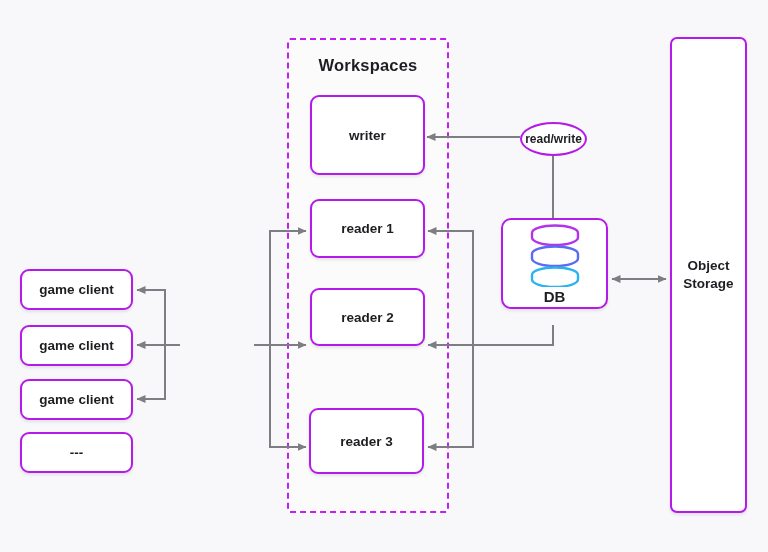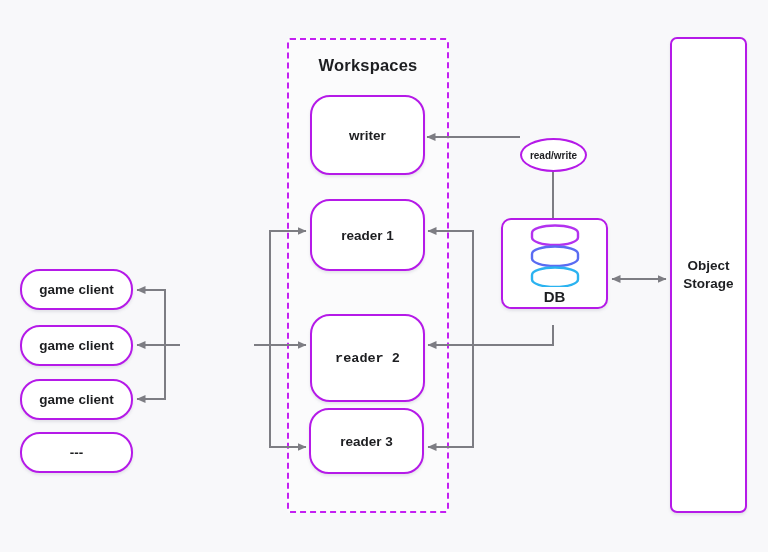--- a/index.html
+++ b/index.html
@@ -44,49 +44,49 @@
   #edges{
     position:absolute;left:0;top:0;z-index:2;
     pointer-events:none;
   }
   #edges polyline{fill:none;stroke:#7d7d83;stroke-width:2;}
   
   .node{
     position:absolute;
     background:#ffffff;
     border:2px solid #b51ae8;
-    border-radius:20px;
+    border-radius:9px;
     box-sizing:border-box;
     display:flex;align-items:center;justify-content:center;
     font-size:13.5px;font-weight:600;color:#1d1e21;
     z-index:3;
     box-shadow:0 2px 3px rgba(110,110,135,0.16);
   }
   .gc0{left:20px;top:269px;width:113px;height:41px;}
   .gc1{left:20px;top:325px;width:113px;height:41px;}
   .gc2{left:20px;top:379px;width:113px;height:41px;}
   .gc3{left:20px;top:432px;width:113px;height:41px;}
   .writer {left:310px;top:95px; width:115px;height:80px;}
-  .reader1{left:310px;top:199px;width:115px;height:72px;}
-  .reader2{left:310px;top:314px;width:115px;height:88px;font-family:Liberation Mono, monospace;}
+  .reader1{left:310px;top:199px;width:115px;height:59px;}
+  .reader2{left:310px;top:288px;width:115px;height:58px;}
   .reader3{left:309px;top:408px;width:115px;height:66px;}
   .db{
     left:501px;top:218px;width:107px;height:91px;
     flex-direction:column;border-radius:10px;
   }
   .db-label{font-size:15px;font-weight:600;margin-top:1px;}
   .object-storage{
     left:670px;top:37px;width:77px;height:476px;
     border-radius:7px;
     text-align:center;line-height:1.35;font-size:13.5px;
   }
   .read-write{
-    left:520px;top:138px;width:67px;height:34px;
+    left:520px;top:122px;width:67px;height:34px;
     border-radius:50%;
-    font-size:10px;font-weight:700;
+    font-size:12px;font-weight:700;
     box-shadow:none;
   }
 </style>
 </head>
 <body>
 
 <div id="canvas">
 
   <div class="dashed-box workspaces">
     <div class="workspaces-title">Workspaces</div>

